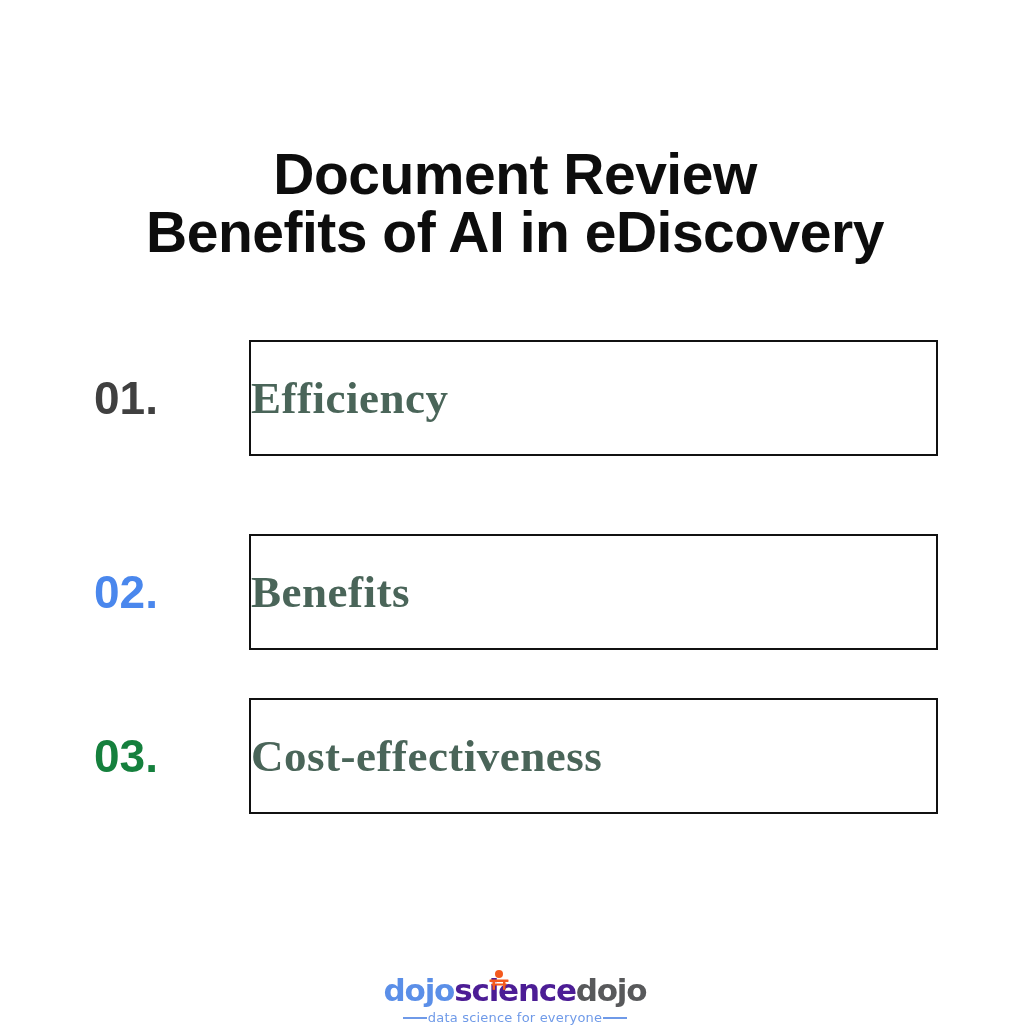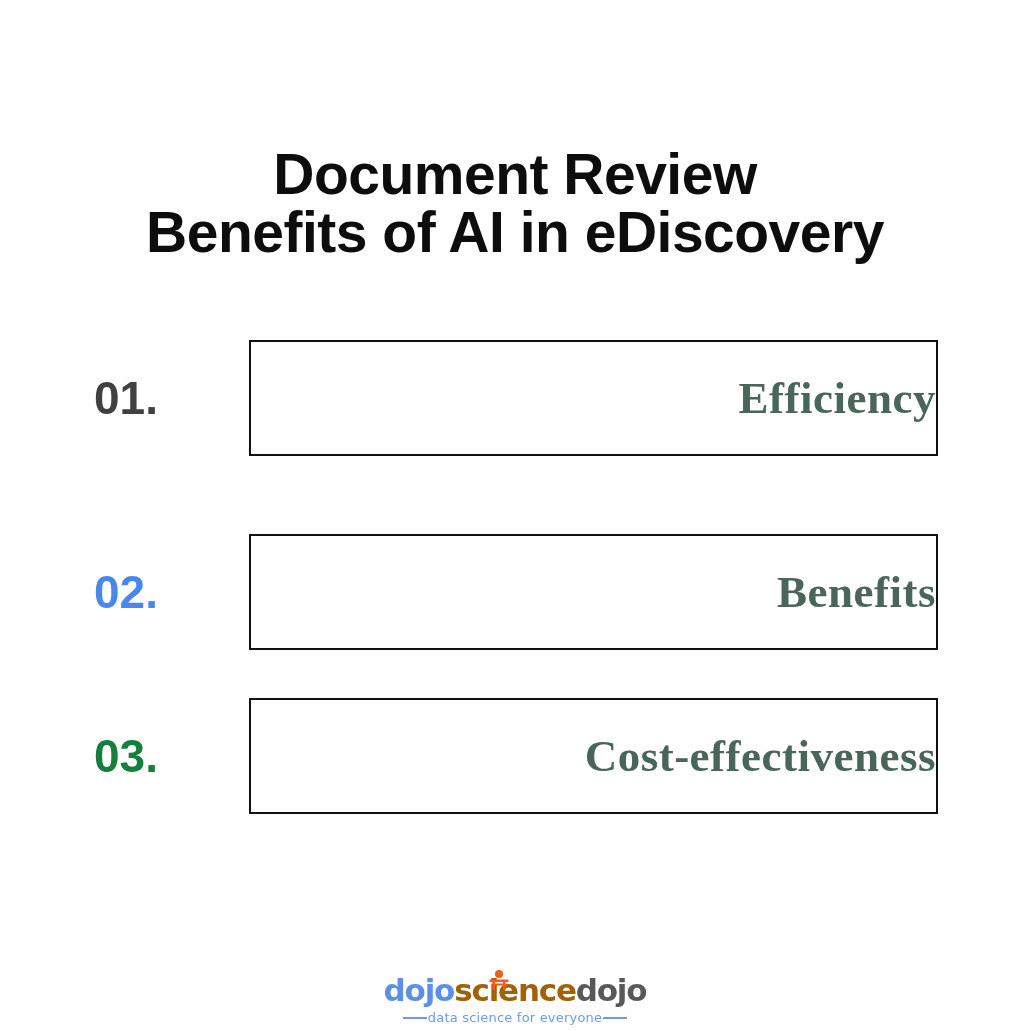--- a/index.html
+++ b/index.html
@@ -71,21 +71,21 @@
     position: absolute;
     left: 249px;
     top: 0;
     width: 689px;
     height: 116px;
     box-sizing: border-box;
     border: 2px solid #111111;
     background: #ffffff;
     display: flex;
     align-items: center;
-    justify-content: flex-end;
+    justify-content: flex-start;
   }
 
   .row-label {
     font-family: "Liberation Serif", serif;
     font-weight: bold;
     font-size: 45px;
     letter-spacing: 0.5px;
     color: #4a6559;
     white-space: nowrap;
   }
@@ -173,21 +173,21 @@
     <div class="row-number" style="color:#15803d;">
       <span class="digits">03.</span>
     </div>
     <div class="row-box">
       <span class="row-label">Cost-effectiveness</span>
     </div>
   </div>
 
   <div class="logo">
     <div class="logo-wordmark">
-      <span class="logo-part" style="color:#5b8fe8;">dojo</span><span class="logo-sci"><span style="color:#a16207;">science</span><span class="torii"><svg width="22" height="20" viewBox="0 0 22 20">
+      <span class="logo-part" style="color:#5b8fe8;">dojo</span><span class="logo-sci"><span style="color:#4c1d95;">science</span><span class="torii"><svg width="22" height="20" viewBox="0 0 22 20">
               <circle cx="11" cy="4" r="4" fill="#f4591d"></circle>
               <rect x="1.5" y="9.6" width="19" height="2.3" rx="0.4" fill="#f4591d"></rect>
               <rect x="3.5" y="13.4" width="15" height="2.1" rx="0.4" fill="#f4591d"></rect>
               <rect x="4.6" y="11.5" width="2.4" height="8.3" fill="#f4591d"></rect>
               <rect x="15" y="11.5" width="2.4" height="8.3" fill="#f4591d"></rect>
             </svg></span></span><span class="logo-dojo" style="color:#58595b;">dojo</span>
     </div>
     <div class="logo-tagline">
       <span class="tagline-dash"></span>
       <span>data science for everyone</span>

